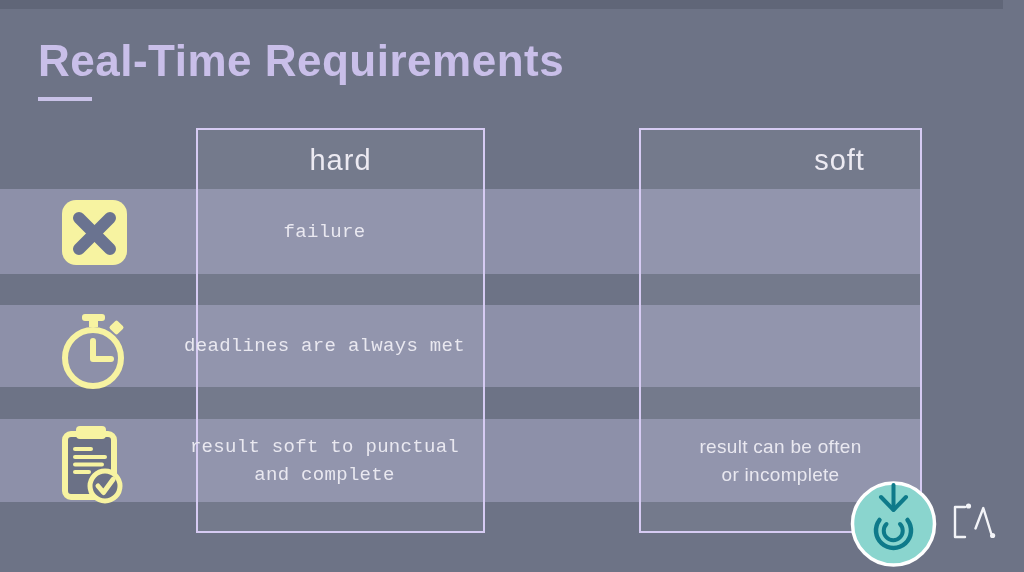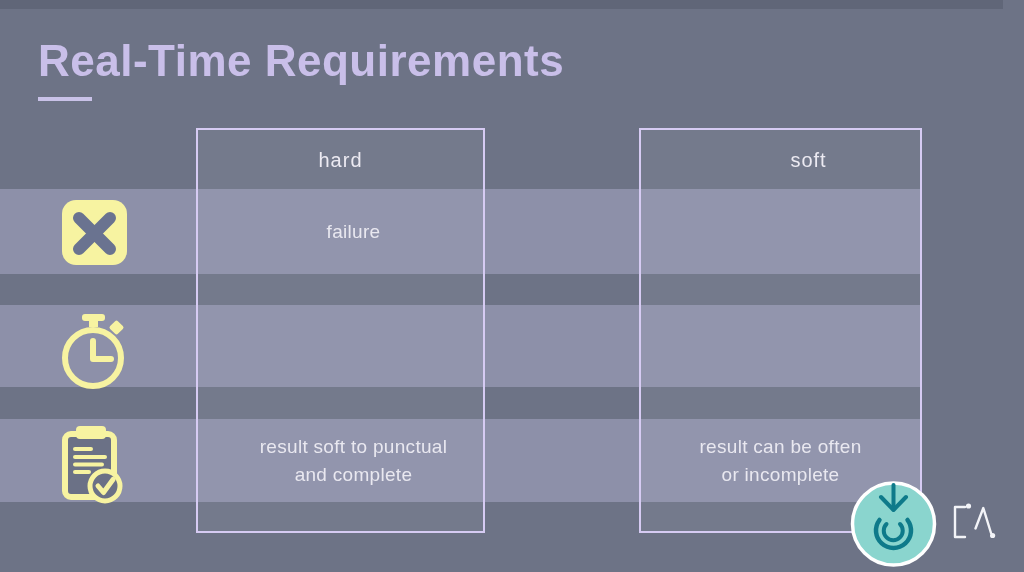--- a/index.html
+++ b/index.html
@@ -18,30 +18,30 @@
   .band2{top:305px;height:82px;}
   .band3{top:419px;height:83px;}
   .colbox{
     position:absolute;top:128px;height:405px;border:2px solid #d6cbf3;
     background:rgba(255,255,255,0.05);box-sizing:border-box;
   }
   .colbox.hard{left:196px;width:289px;}
   .colbox.soft{left:639px;width:283px;}
   .col-header{
     position:absolute;top:128px;height:64px;display:flex;align-items:center;justify-content:center;
-    color:#eceaf2;font-size:20px;font-weight:300;letter-spacing:1px;
+    color:#eceaf2;font-size:29px;font-weight:300;letter-spacing:1px;
   }
   .col-header.hard{left:196px;width:289px;}
-  .col-header.soft{left:639px;width:283px;padding-left:28px;}
+  .col-header.soft{left:670px;width:283px;padding-left:28px;}
   .cell{
     position:absolute;display:flex;align-items:center;justify-content:center;text-align:center;
     color:#e9e8f0;font-size:19px;line-height:28px;font-weight:300;letter-spacing:0.3px;
     white-space:pre-line;
   }
-  .cell.c-hard{left:209px;width:289px;}
+  .cell.c-hard{left:180px;width:289px;font-family:Liberation Mono, monospace;}
   .cell.c-soft{left:639px;width:283px;}
   .r1{top:189px;height:85px;}
   .r2{top:305px;height:82px;}
   .r3{top:419px;height:83px;}
   .icon-abs{position:absolute;}
   .footer-badge{position:absolute;left:848px;top:478px;width:90px;height:90px;cursor:pointer;}
   .footer-logo{position:absolute;left:948px;top:496px;width:50px;height:46px;}
 </style>
 </head>
 <body>
@@ -58,20 +58,21 @@
   <div class="title-underline"></div>
 
   <div class="colbox hard"></div>
   <div class="colbox soft"></div>
 
   <div class="col-header hard">hard</div>
   <div class="col-header soft">soft</div>
 
   <div class="cell c-hard r1">failure</div>
 
+  <div class="cell c-hard r2">deadlines are always met</div>
 
   <div class="cell c-hard r3">result soft to punctual
 and complete</div>
   <div class="cell c-soft r3">result can be often
 or incomplete</div>
 
   <svg class="icon-abs" style="left:62px;top:200px;" width="65" height="65" viewBox="0 0 65 65">
     <rect x="0" y="0" width="65" height="65" rx="14" fill="#f7f3a1"></rect>
     <line x1="17" y1="18" x2="48" y2="49" stroke="#6a7390" stroke-width="12" stroke-linecap="round"></line>
     <line x1="48" y1="18" x2="17" y2="49" stroke="#6a7390" stroke-width="12" stroke-linecap="round"></line>

